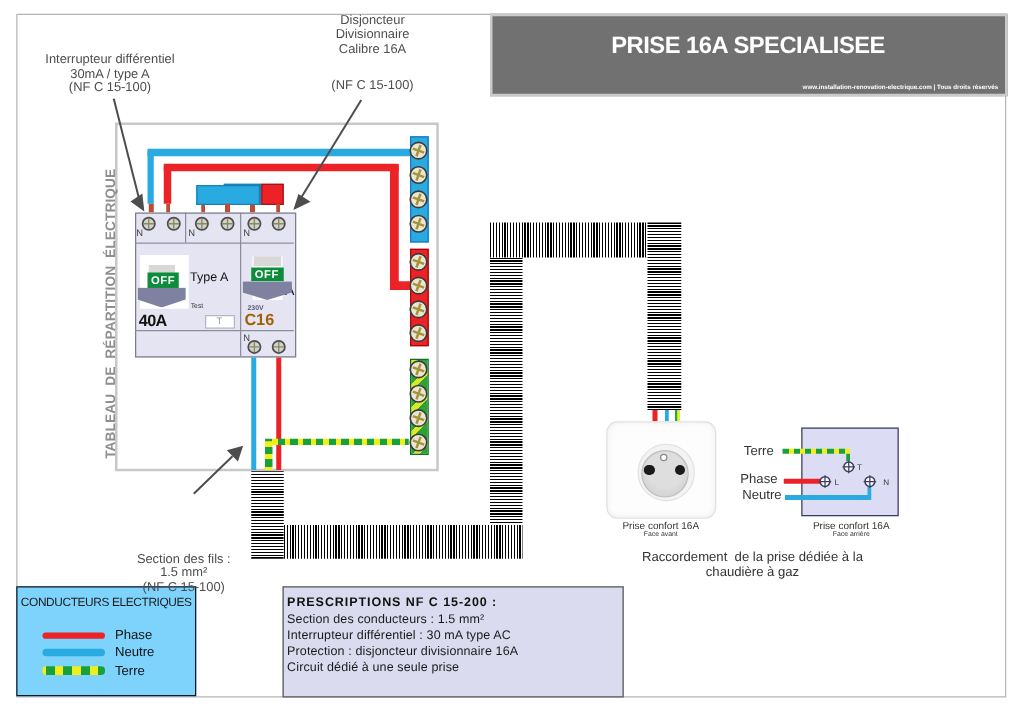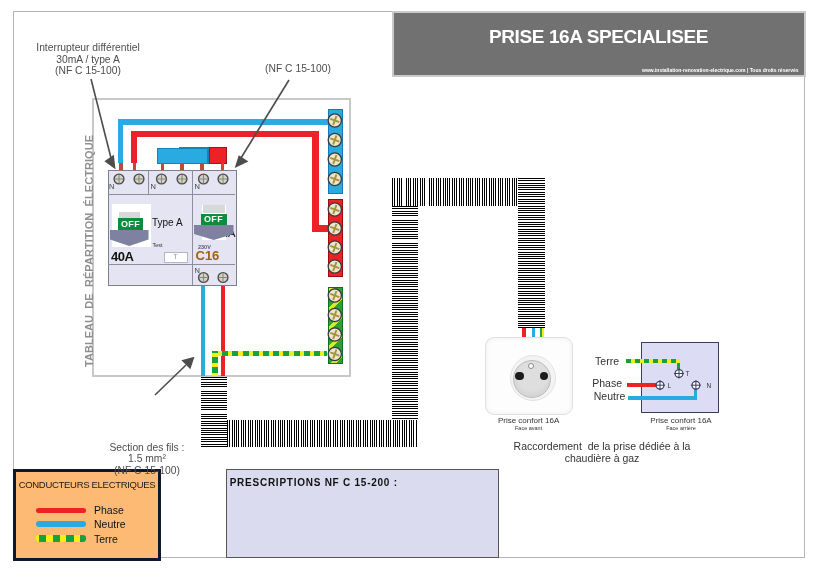--- a/index.html
+++ b/index.html
@@ -108,35 +108,37 @@
   <div class="abs" style="left:578px;top:378.4px;width:44px;text-align:right;font-size:10.5px;line-height:10.5px;color:#333;">Phase</div>
   <div class="abs" style="left:627.4px;top:383.3px;width:28.6px;height:3.4px;background:#ec2227;"></div>
   <div class="abs" style="left:581.3px;top:391.4px;width:44px;text-align:right;font-size:10.5px;line-height:10.5px;color:#333;">Neutre</div>
   <div class="abs" style="left:627.8px;top:396.3px;width:69.6px;height:3.4px;background:#29abe2;"></div>
   <div class="abs" style="left:694px;top:389.2px;width:3.4px;height:7.1px;background:#29abe2;"></div>
   <div class="abs ctr" style="left:631px;top:417.4px;width:100px;font-size:8px;line-height:8px;color:#333;">Prise confort 16A</div>
   <div class="abs ctr" style="left:631px;top:425.9px;width:100px;font-size:5.5px;line-height:5.5px;color:#333;">Face arrière</div>
 
   <div class="abs ctr" style="left:502px;top:441.4px;width:200px;font-size:10.5px;color:#333;line-height:11.6px;">Raccordement&nbsp; de la prise dédiée à la<br>chaudière à gaz</div>
 
-  <div class="abs" style="left:13px;top:468.5px;width:142px;height:86px;background:#fdba74;border:3px solid #0f172a;">
+  <div class="abs" style="left:13px;top:468.5px;width:142px;height:86px;background:#7dd3fc;border:1px solid #0f172a;">
     <div class="abs ctr" style="left:0;top:8.7px;width:100%;font-size:9.5px;line-height:9.5px;letter-spacing:-0.3px;color:#1a1a1a;white-space:nowrap;">CONDUCTEURS ELECTRIQUES</div>
     <div class="abs" style="left:20px;top:36px;width:50px;height:5.5px;background:#ec2227;border-radius:3px;"></div>
     <div class="abs" style="left:78px;top:33.6px;font-size:10.5px;line-height:10.5px;color:#111;">Phase</div>
     <div class="abs" style="left:20px;top:49.8px;width:50px;height:5.5px;background:#29abe2;border-radius:3px;"></div>
     <div class="abs" style="left:78px;top:47.6px;font-size:10.5px;line-height:10.5px;color:#111;">Neutre</div>
     <div class="abs" style="left:20px;top:63.8px;width:50px;height:6.8px;background:repeating-linear-gradient(90deg,#f2ee1c 0 2.5px,#18a13a 2.5px 10px,#f2ee1c 10px 14px);border-radius:3px;"></div>
     <div class="abs" style="left:78px;top:62.1px;font-size:10.5px;line-height:10.5px;color:#111;">Terre</div>
   </div>
 
   <div class="abs" style="left:225.5px;top:468.5px;width:271px;height:87px;background:#dbdbef;border:1px solid #555;">
     <div class="abs" style="left:3.2px;top:8.2px;font-size:10px;line-height:10px;font-weight:bold;letter-spacing:0.75px;color:#111;">PRESCRIPTIONS NF C 15-200 :</div>
+    <div class="abs" style="left:3.2px;top:19.1px;font-size:10px;letter-spacing:0.1px;color:#1a1a1a;line-height:13px;">Section des conducteurs : 1.5 mm²<br>Interrupteur différentiel : 30 mA type AC<br>Protection : disjoncteur divisionnaire 16A<br>Circuit dédié à une seule prise</div>
   </div>
 
   <div class="abs ctr" style="left:18px;top:42.35px;width:140px;font-size:10.3px;color:#4d4d4d;line-height:11.5px;">Interrupteur différentiel<br>30mA / type A<br>(NF C 15-100)</div>
+  <div class="abs ctr" style="left:228px;top:10.8px;width:140px;font-size:10.3px;color:#4d4d4d;line-height:11.65px;">Disjoncteur<br>Divisionnaire<br>Calibre 16A</div>
   <div class="abs ctr" style="left:228px;top:62.8px;width:140px;font-size:10.3px;color:#4d4d4d;line-height:11.65px;">(NF C 15-100)</div>
   <div class="abs ctr" style="left:77px;top:401.6px;width:140px;font-size:10.3px;color:#4d4d4d;line-height:11.5px;margin-top:40px;">Section des fils :<br>1.5 mm²<br>(NF C 15-100)</div>
 
   <svg class="abs" style="left:0;top:0;" width="820" height="571" viewBox="0 0 820 571">
     <defs>
       <g id="bscrew">
         <circle r="4.9" fill="#d2d2d2" stroke="#4d4d4d" stroke-width="1.4"></circle>
         <path d="M-4 0H4M0 -4V4" stroke="#8b8b5a" stroke-width="1.1"></path>
       </g>
       <g id="sscrew">

